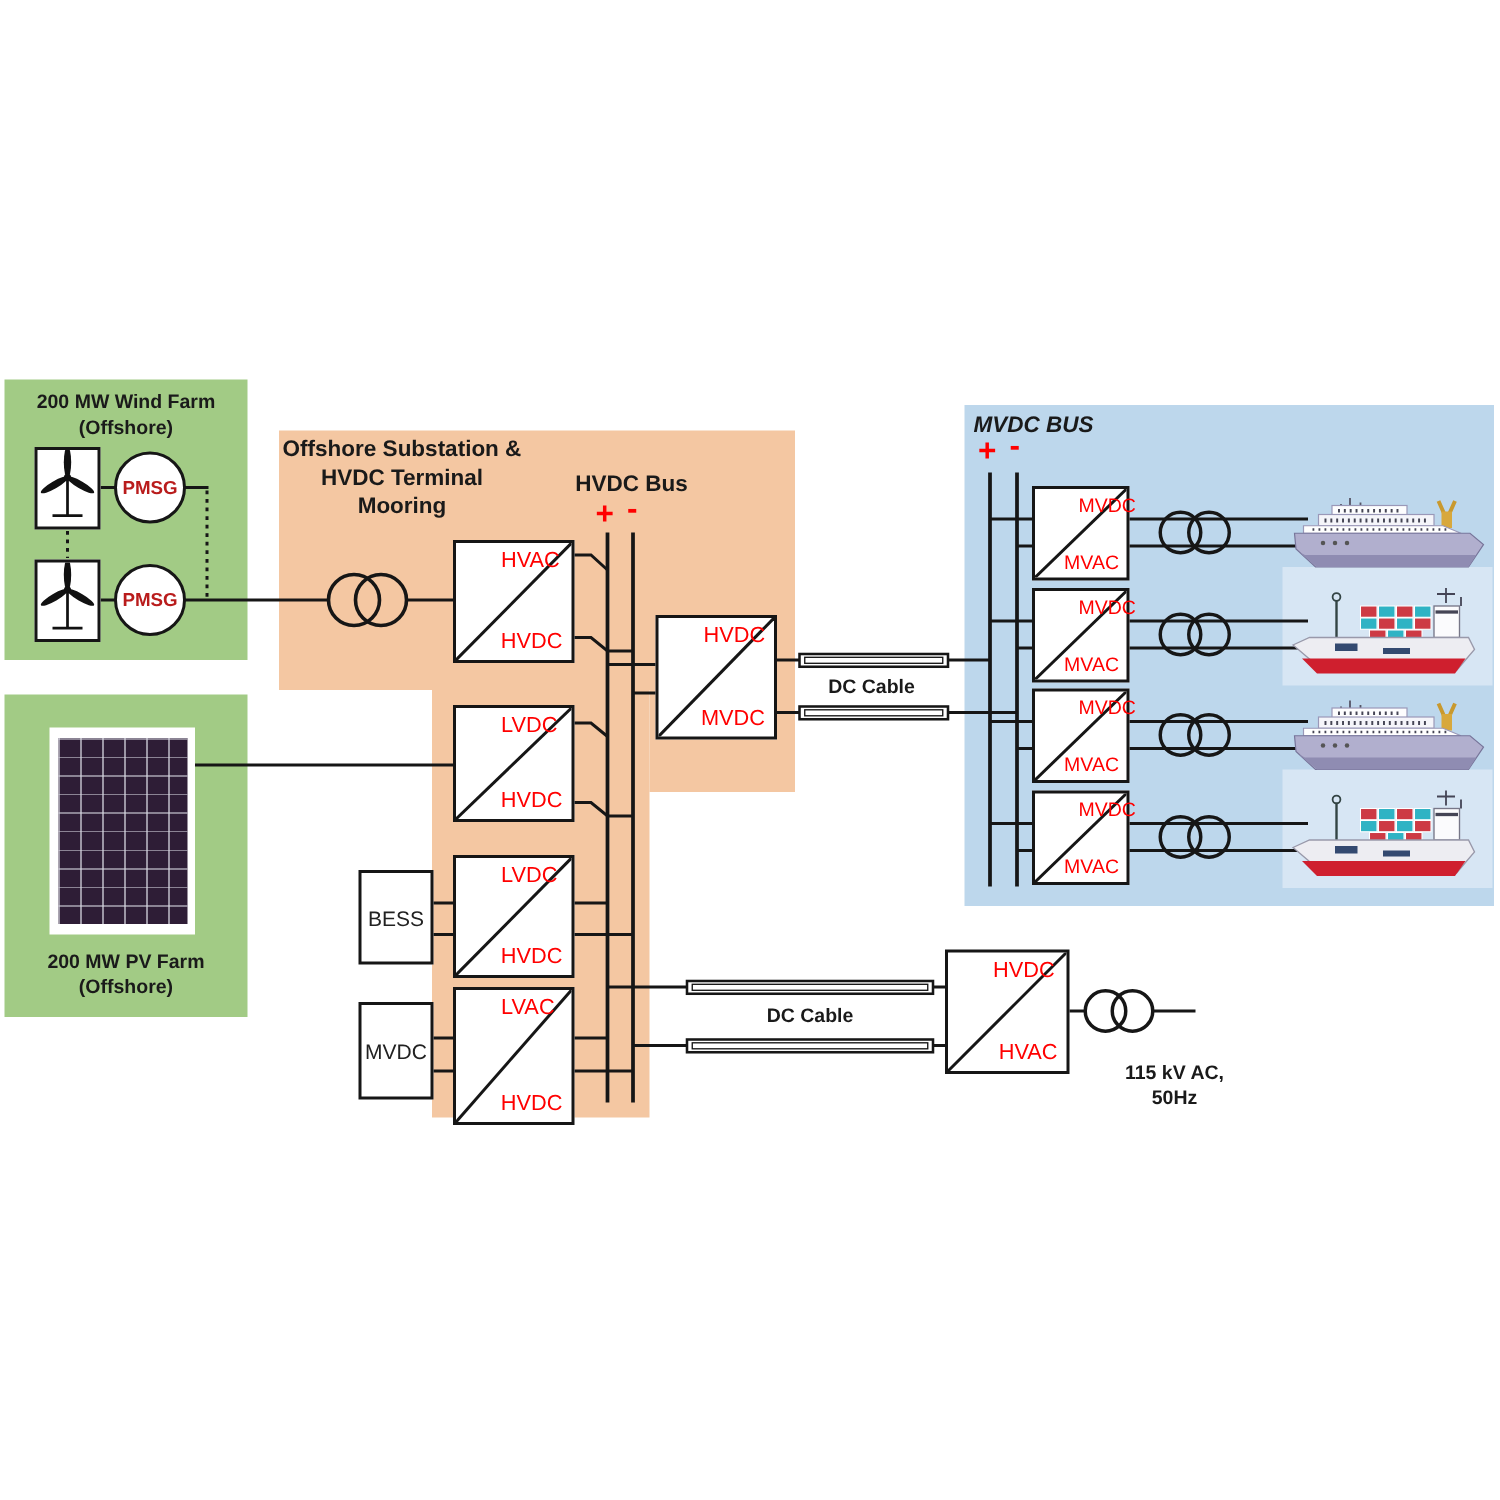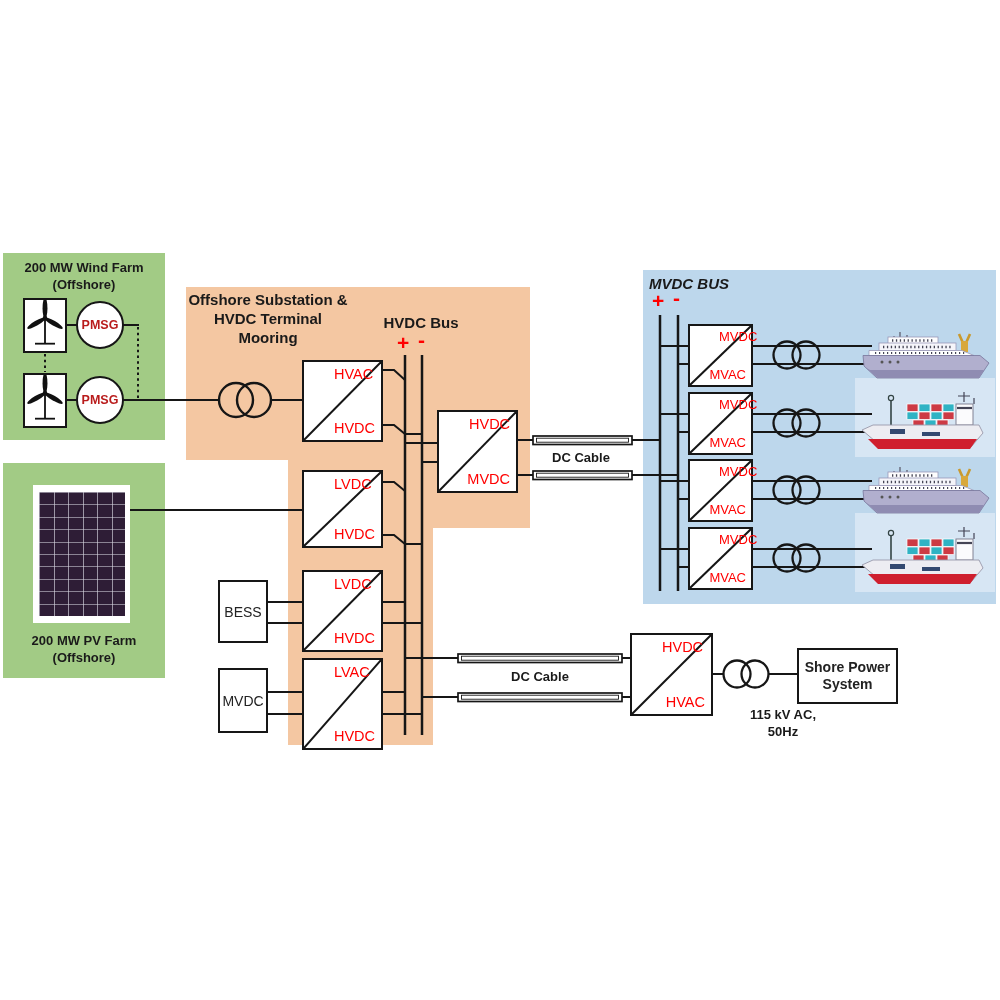--- a/index.html
+++ b/index.html
@@ -19,21 +19,21 @@
   .conv.small .cl{font-size:13px;}
   .conv.small .cl.tl{left:5px;top:4px;}
   .conv.small .cl.br{right:5px;bottom:4px;}
   .title{position:absolute;font-weight:700;font-size:13px;line-height:17px;text-align:center;}
   .title.big{font-size:15px;line-height:19px;}
   .busmark{position:absolute;color:#ff0000;font-weight:700;font-size:21px;line-height:1;}
   .circle{position:absolute;border:2.5px solid #161616;border-radius:50%;background:#ffffff;
           box-sizing:border-box;display:flex;align-items:center;justify-content:center;
           font-weight:700;font-size:12.5px;color:#b91c1c;}
   .plainbox{position:absolute;background:#ffffff;border:2.2px solid #161616;box-sizing:border-box;
-          display:flex;align-items:center;justify-content:center;font-size:14px;color:#222;}
+          display:flex;align-items:center;justify-content:center;font-size:14px;color:#222;margin-left:21px;}
   .pvframe{position:absolute;background:#ffffff;}
   .pvpanel{position:absolute;background:#2e1d36;
      background-image:
        repeating-linear-gradient(to right, rgba(215,215,225,.65) 0 1px, transparent 1px 14.6px),
        repeating-linear-gradient(to bottom, rgba(215,215,225,.55) 0 1px, transparent 1px 12.4px);}
   svg.overlay{position:absolute;left:0;top:0;}
 </style>
 </head>
 <body>
 
@@ -338,22 +338,18 @@
     <span class="cl tl">MVDC</span>
     <span class="cl br">MVAC</span>
   </div>
 
   <div class="plainbox" style="left:218px;top:580px;width:50px;height:63px;">BESS</div>
   <div class="plainbox" style="left:218px;top:668px;width:50px;height:65px;">MVDC</div>
 
   <div class="title" style="left:531px;top:449px;width:100px;">DC Cable</div>
   <div class="title" style="left:480px;top:668px;width:120px;">DC Cable</div>
 
-  <div class="plainbox" style="left:797px;top:648px;width:101px;height:56px;font-weight:700;flex-direction:column;line-height:17px;">
-    <div>Shore Power</div>
-    <div>System</div>
-  </div>
   <div class="title" style="left:723px;top:706px;width:120px;">
     <div>115 kV AC,</div>
     <div>50Hz</div>
   </div>
 
 </div>
 
 </body></html>

